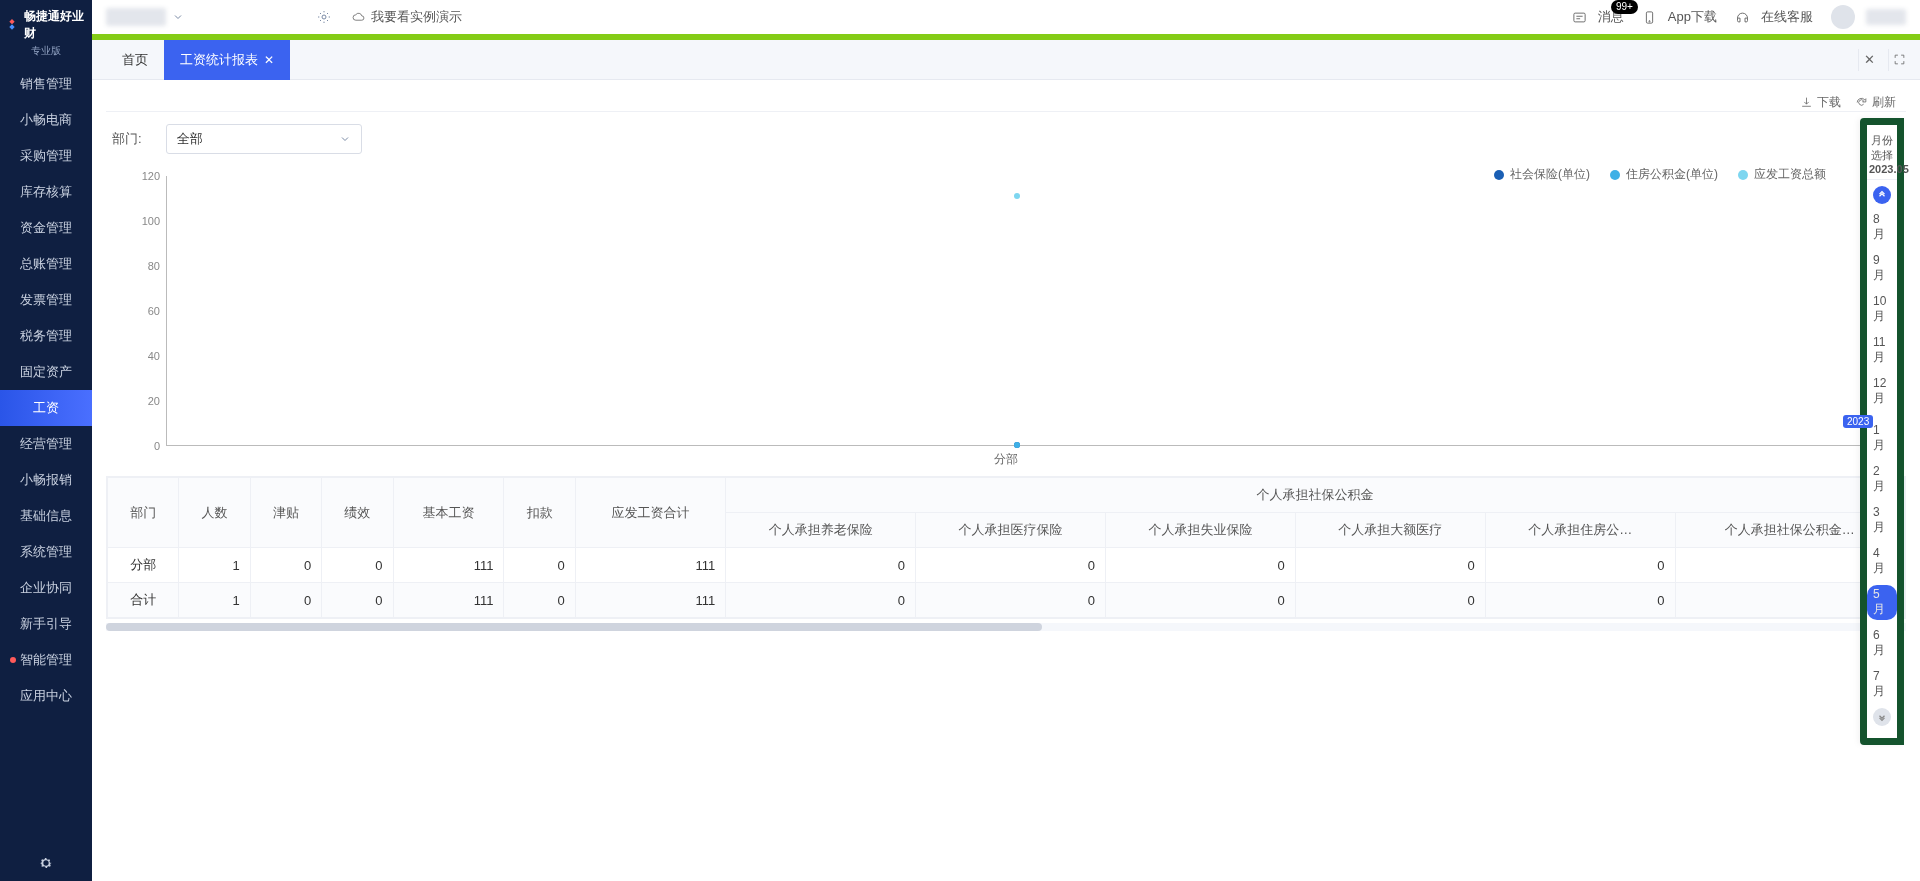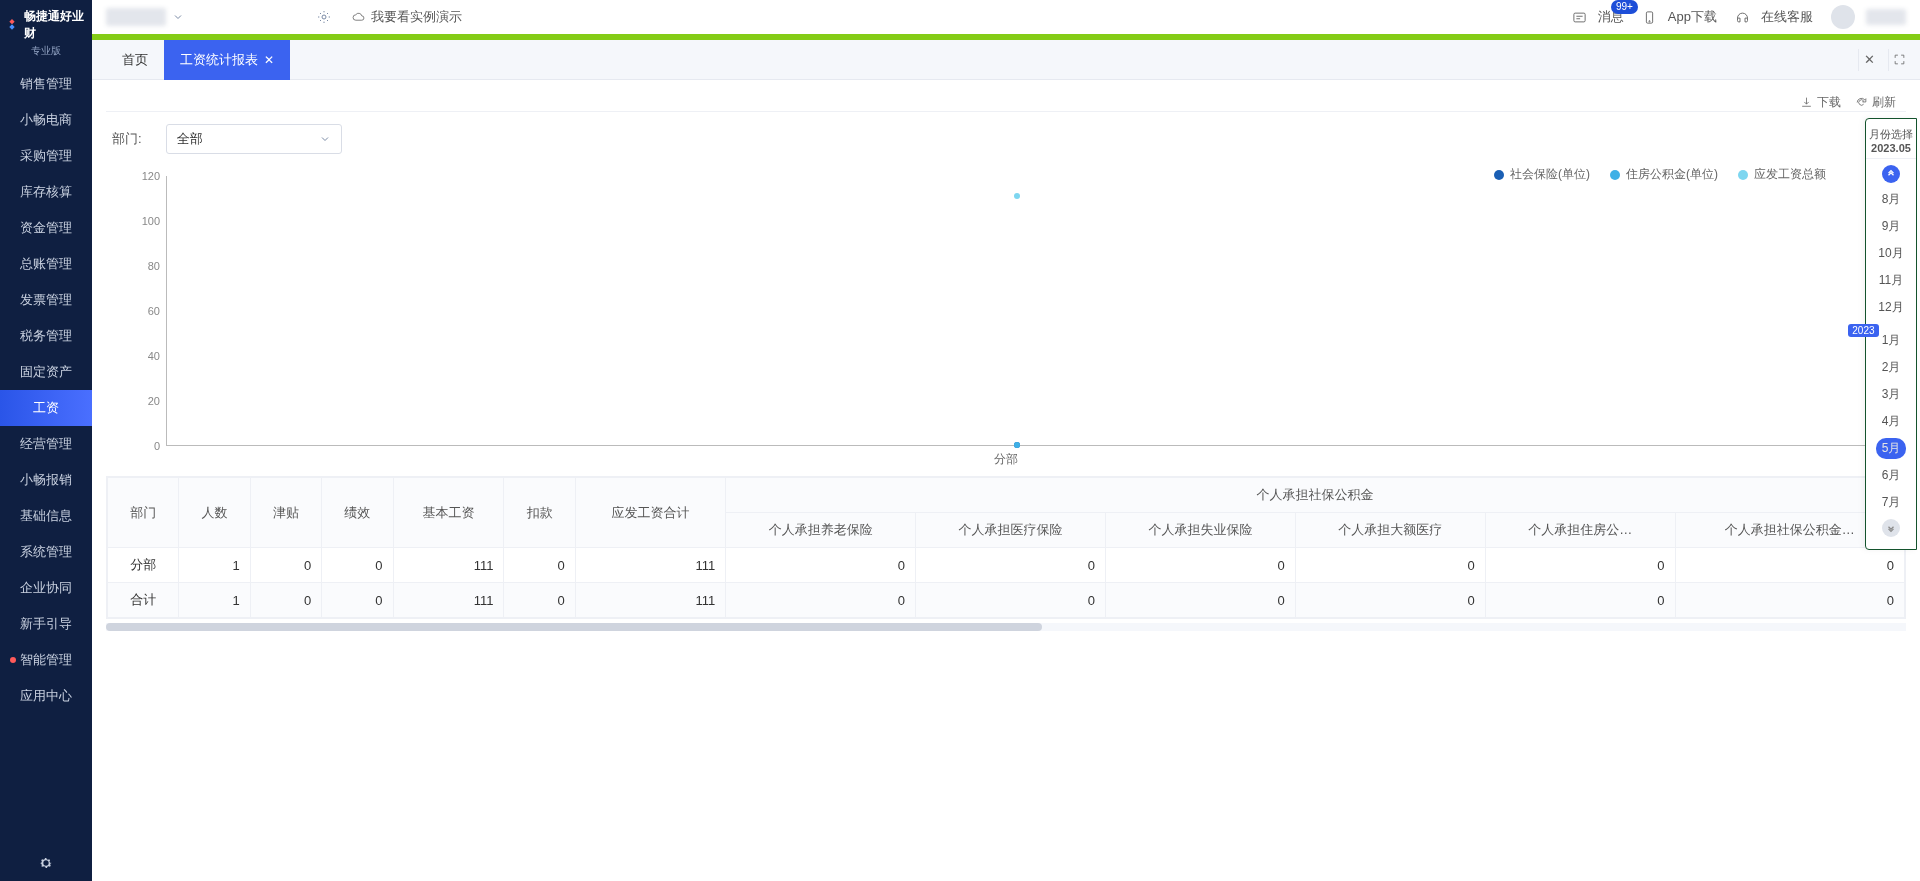--- a/index.html
+++ b/index.html
@@ -26,21 +26,21 @@
 
 .topbar { height: 40px; display: flex; align-items: center; padding: 0 14px; border-bottom: 6px solid #84cc16; }
 .org-select { display: flex; align-items: center; gap: 6px; min-width: 200px; color: #555; }
 .org-blur { width: 60px; height: 18px; background: #e3e6ec; filter: blur(2px); border-radius: 2px; }
 .chev { width: 12px; height: 12px; stroke: #7a8aa5; fill: none; stroke-width: 2; }
 .top-gear { width: 16px; height: 16px; fill: none; stroke: #7a8aa5; stroke-width: 1.5; margin-left: 10px; cursor: pointer; }
 .demo-link { display: flex; align-items: center; gap: 6px; margin-left: 20px; color: #555; cursor: pointer; }
 .spacer { flex: 1; }
 .top-right { display: flex; align-items: center; gap: 18px; color: #555; }
 .tr-item { display: flex; align-items: center; gap: 11px; cursor: pointer; position: relative; }
-.badge { position: absolute; top: -8px; right: -14px; background: #1d4ed8; color: #fff; font-size: 10px; padding: 0 5px; border-radius: 8px; line-height: 14px; }
+.badge { position: absolute; top: -8px; right: -14px; background: #000000; color: #fff; font-size: 10px; padding: 0 5px; border-radius: 8px; line-height: 14px; }
 .tr-icon { width: 15px; height: 15px; fill: none; stroke: #666; stroke-width: 1.5; }
 .avatar { width: 24px; height: 24px; border-radius: 50%; background: #dfe3ea; }
 .name-blur { width: 40px; height: 16px; background: #e3e6ec; filter: blur(2px); border-radius: 2px; }
 
 
 .tabs-bar { height: 40px; display: flex; align-items: center; padding-left: 14px; background: #f5f7fb; border-bottom: 1px solid #e6e9f0; }
 .tab { padding: 0 16px; height: 40px; display: flex; align-items: center; gap: 6px; cursor: pointer; font-size: 13px; }
 .tab.active { background: #3b63f0; color: #fff; }
 .tab-close { font-size: 12px; }
 .tabs-right { margin-left: auto; display: flex; align-items: center; padding-right: 10px; gap: 8px; }
@@ -50,21 +50,21 @@
 .content { flex: 1; padding: 14px; position: relative; overflow: hidden; }
 .panel { background: #fff; }
 .inner-tabs { display: flex; border-bottom: 1px solid #eef0f5; }
 .inner-tab { padding: 10px 18px; cursor: pointer; color: #666; }
 .inner-tab.active { color: #3b63f0; border-bottom: 2px solid #3b63f0; }
 .inner-actions { margin-left: auto; display: flex; align-items: center; gap: 14px; padding-right: 10px; color: #666; font-size: 12px; }
 .inner-actions .act { display: flex; align-items: center; gap: 4px; cursor: pointer; }
 
 .filter-row { padding: 12px 6px; display: flex; align-items: center; gap: 24px; }
 .filter-label { color: #555; }
-.select-box { width: 176px; height: 30px; border: 1px solid #d9dde6; border-radius: 3px; display: flex; align-items: center; padding: 0 10px; justify-content: space-between; cursor: pointer; }
+.select-box { width: 196px; height: 30px; border: 1px solid #d9dde6; border-radius: 3px; display: flex; align-items: center; padding: 0 10px; justify-content: space-between; cursor: pointer; }
 
 
 .chart-wrap { height: 310px; position: relative; padding: 0 40px 20px 60px; }
 .legend { position: absolute; right: 80px; top: 0; display: flex; gap: 20px; font-size: 12px; color: #666; }
 .legend-item { display: flex; align-items: center; gap: 6px; }
 .legend-dot { width: 10px; height: 10px; border-radius: 50%; }
 .axis-y { position: absolute; left: 30px; top: 10px; bottom: 30px; width: 30px; }
 .y-tick { position: absolute; right: 6px; font-size: 11px; color: #888; transform: translateY(-50%); }
 .plot { position: absolute; left: 60px; right: 40px; top: 10px; bottom: 30px; border-left: 1px solid #bbb; border-bottom: 1px solid #bbb; }
 .x-label { position: absolute; bottom: 8px; left: 50%; transform: translateX(-50%); font-size: 12px; color: #666; }
@@ -75,21 +75,21 @@
 .tbl { border-collapse: collapse; min-width: 1500px; width: 100%; }
 .tbl th, .tbl td { border: 1px solid #eef0f5; padding: 8px 10px; font-size: 13px; white-space: nowrap; }
 .tbl thead th { background: #fafbfd; color: #555; font-weight: 500; text-align: center; }
 .tbl tbody td { text-align: right; }
 .tbl tbody td:first-child { text-align: center; }
 .tbl tbody tr.total-row { background: #fafbfd; }
 .hscroll { height: 8px; background: #f5f7fb; position: relative; margin-top: 4px; }
 .hscroll-thumb { position: absolute; left: 0; width: 52%; height: 100%; background: #cfd4de; border-radius: 4px; }
 
 
-.month-panel { position: absolute; right: 3px; top: 118px; width: 52px; background: #fff; border: 1px solid #14532d; border-radius: 4px 0 0 4px; box-shadow: -2px 0 6px rgba(0,0,0,0.05); display: flex; flex-direction: column; align-items: center; padding: 6px 0; }
+.month-panel { position: absolute; right: 16px; top: 118px; width: 44px; background: #fff; border: 7px solid #14532d; border-radius: 4px 0 0 4px; box-shadow: -2px 0 6px rgba(0,0,0,0.05); display: flex; flex-direction: column; align-items: center; padding: 6px 0; }
 .month-header { font-size: 11px; color: #555; text-align: center; padding: 2px 2px 4px; cursor: pointer; border-bottom: 1px solid #eef0f5; width: 100%; }
 .month-scroll-btn { width: 18px; height: 18px; border-radius: 50%; background: #3b63f0; color: #fff; display: flex; align-items: center; justify-content: center; margin: 6px 0; cursor: pointer; font-size: 10px; }
 .month-scroll-btn.gray { background: #dfe3ea; color: #888; }
 .month-list { display: flex; flex-direction: column; gap: 6px; align-items: center; position: relative; }
 .month-item { font-size: 12px; color: #555; cursor: pointer; padding: 2px 6px; border-radius: 10px; }
 .month-item.active { background: #3b63f0; color: #e5e5e5; }
 .year-badge { position: absolute; left: -24px; background: #3b63f0; color: #fff; font-size: 10px; padding: 1px 4px; border-radius: 3px; }
 
 .small-icon { width: 13px; height: 13px; stroke: #666; fill: none; stroke-width: 1.5; }
 </style>

